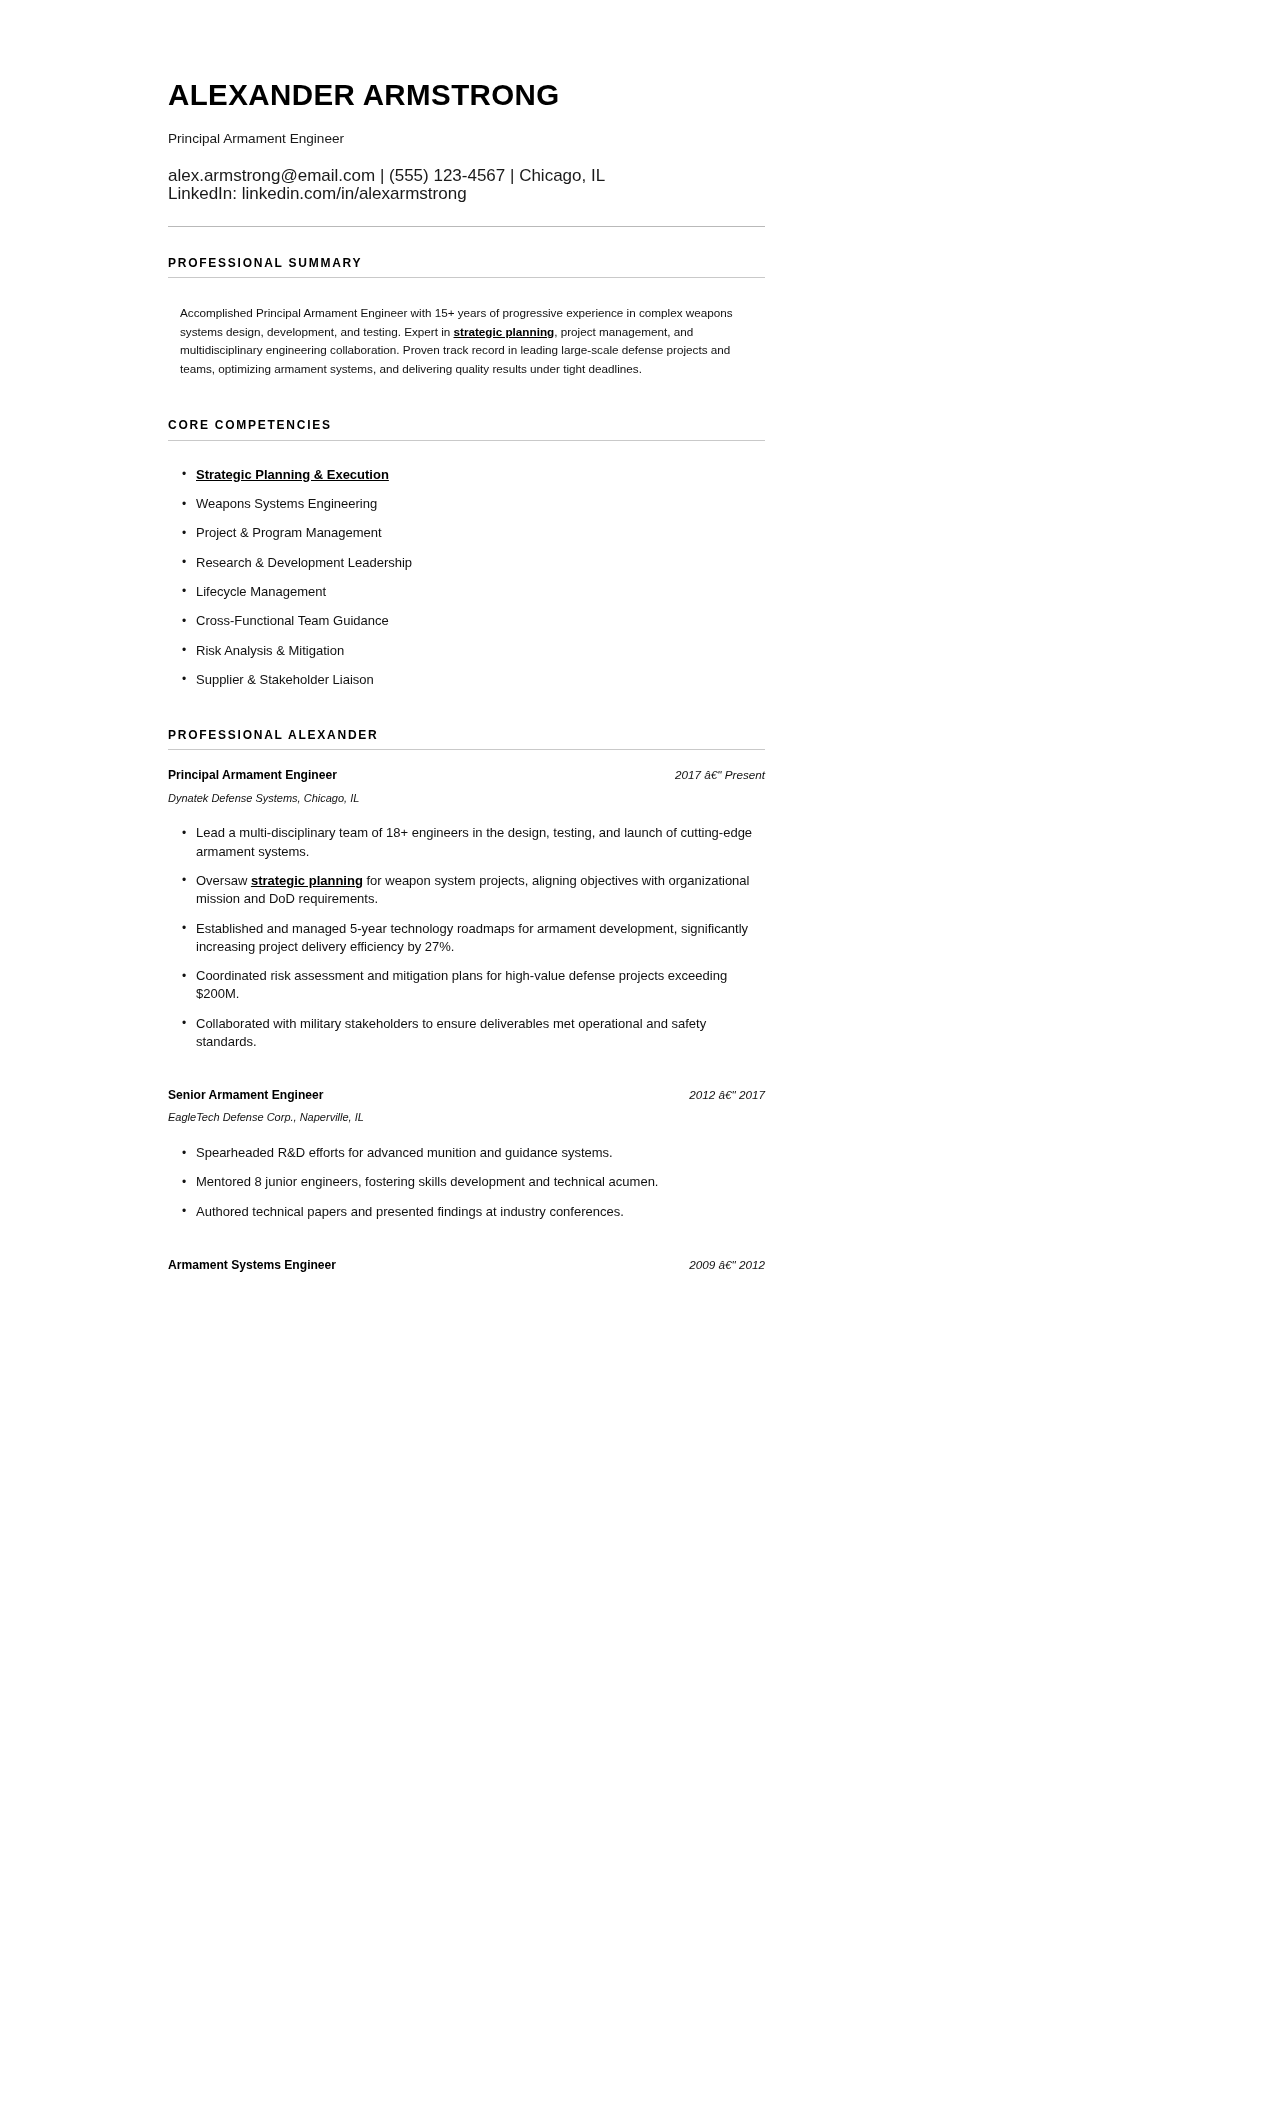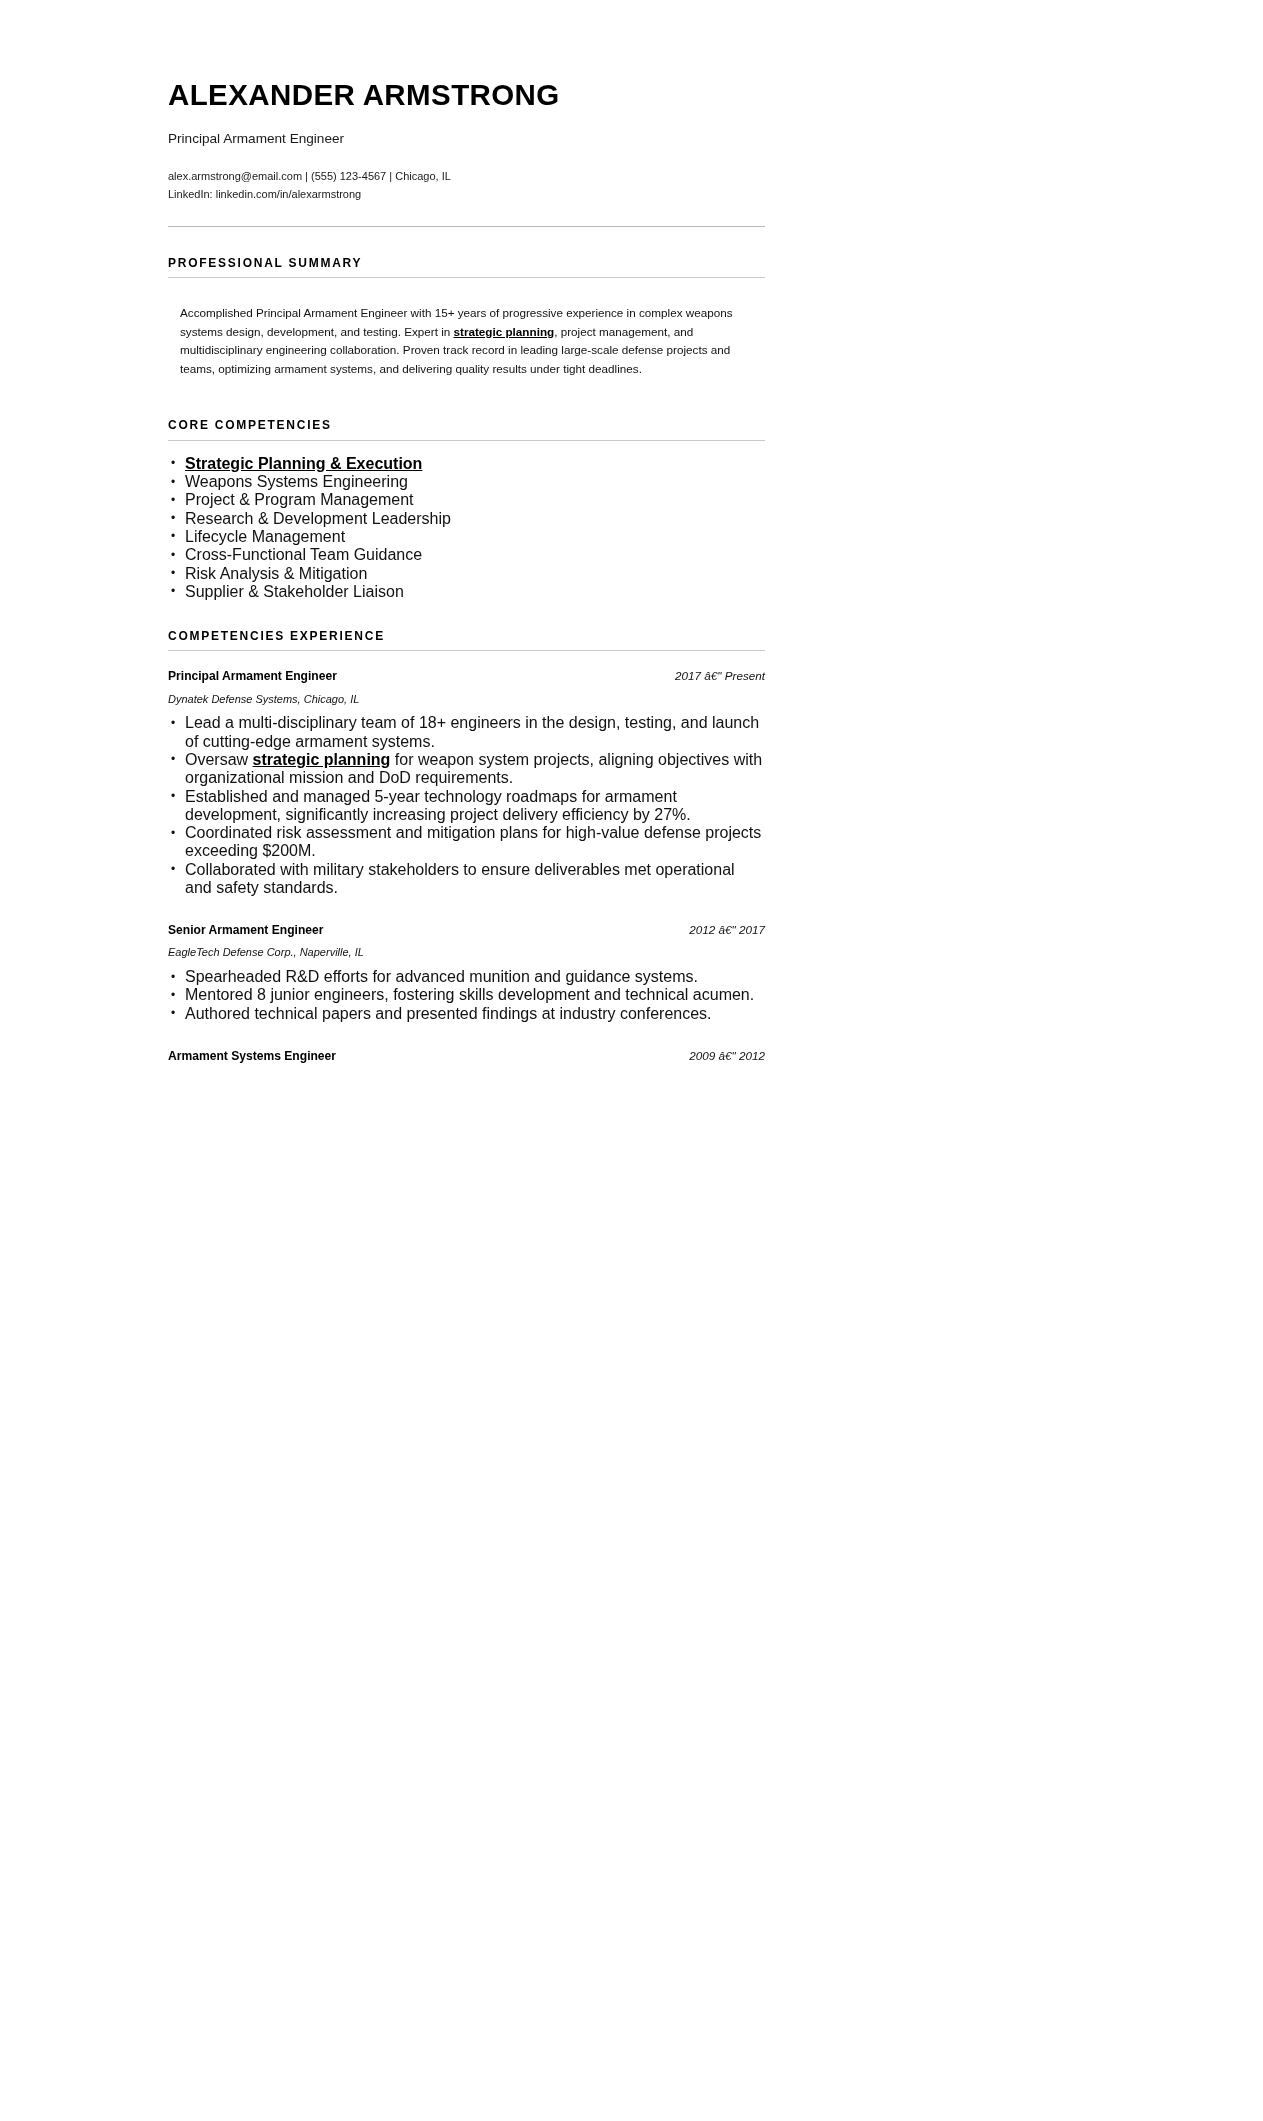--- a/index.html
+++ b/index.html
@@ -44,21 +44,21 @@
     font-weight: normal;
     color: #1a1a1a;
     margin: 0;
     padding-top: 20px;
     line-height: 1.2;
   }
   .contact-block {
     padding-top: 19px;
   }
   .contact-line {
-    font-size: 11px;
+    font-size: 17px;
     color: #1a1a1a;
     line-height: 18.4px;
     white-space: nowrap;
   }
 
   .header-rule {
     border: 0;
     border-top: 1px solid #b9b9b9;
     margin: 0;
     width: 597px;
@@ -104,25 +104,25 @@
   }
 
   
   ul.bullets {
     list-style: none;
     margin: 0;
     padding: 0;
   }
   ul.bullets > li {
     position: relative;
-    font-size: 16px;
+    font-size: 13px;
     line-height: 18.3px;
     color: #111;
     padding-left: 17px;
-    margin: 0;
+    margin: 11px;
   }
   ul.bullets > li::before {
     content: "\2022";
     position: absolute;
     left: 3px;
     top: -0.5px;
     font-size: 12px;
     color: #111;
     line-height: 18.3px;
   }
@@ -194,21 +194,21 @@
           <li><span>Project &amp; Program Management</span></li>
           <li><span>Research &amp; Development Leadership</span></li>
           <li><span>Lifecycle Management</span></li>
           <li><span>Cross-Functional Team Guidance</span></li>
           <li><span>Risk Analysis &amp; Mitigation</span></li>
           <li><span>Supplier &amp; Stakeholder Liaison</span></li>
         </ul>
     </div>
 
     <div class="section sec-gap">
-      <div class="section-title">COMPETENCIES EXPERIENCE</div>
+      <div class="section-title">PROFESSIONAL ALEXANDER</div>
       <hr class="section-rule">
       <div id="experience-list">
           <div class="job job-first">
             <div class="job-head">
               <div class="job-role">Principal Armament Engineer</div>
               <div class="job-dates">2017 â€" Present</div>
             </div>
             <div class="job-company">Dynatek Defense Systems, Chicago, IL</div>
             <ul class="bullets job-bullets">
               <li><span>Lead a multi-disciplinary team of 18+ engineers in the design, testing, and launch of cutting-edge armament systems.</span></li>

